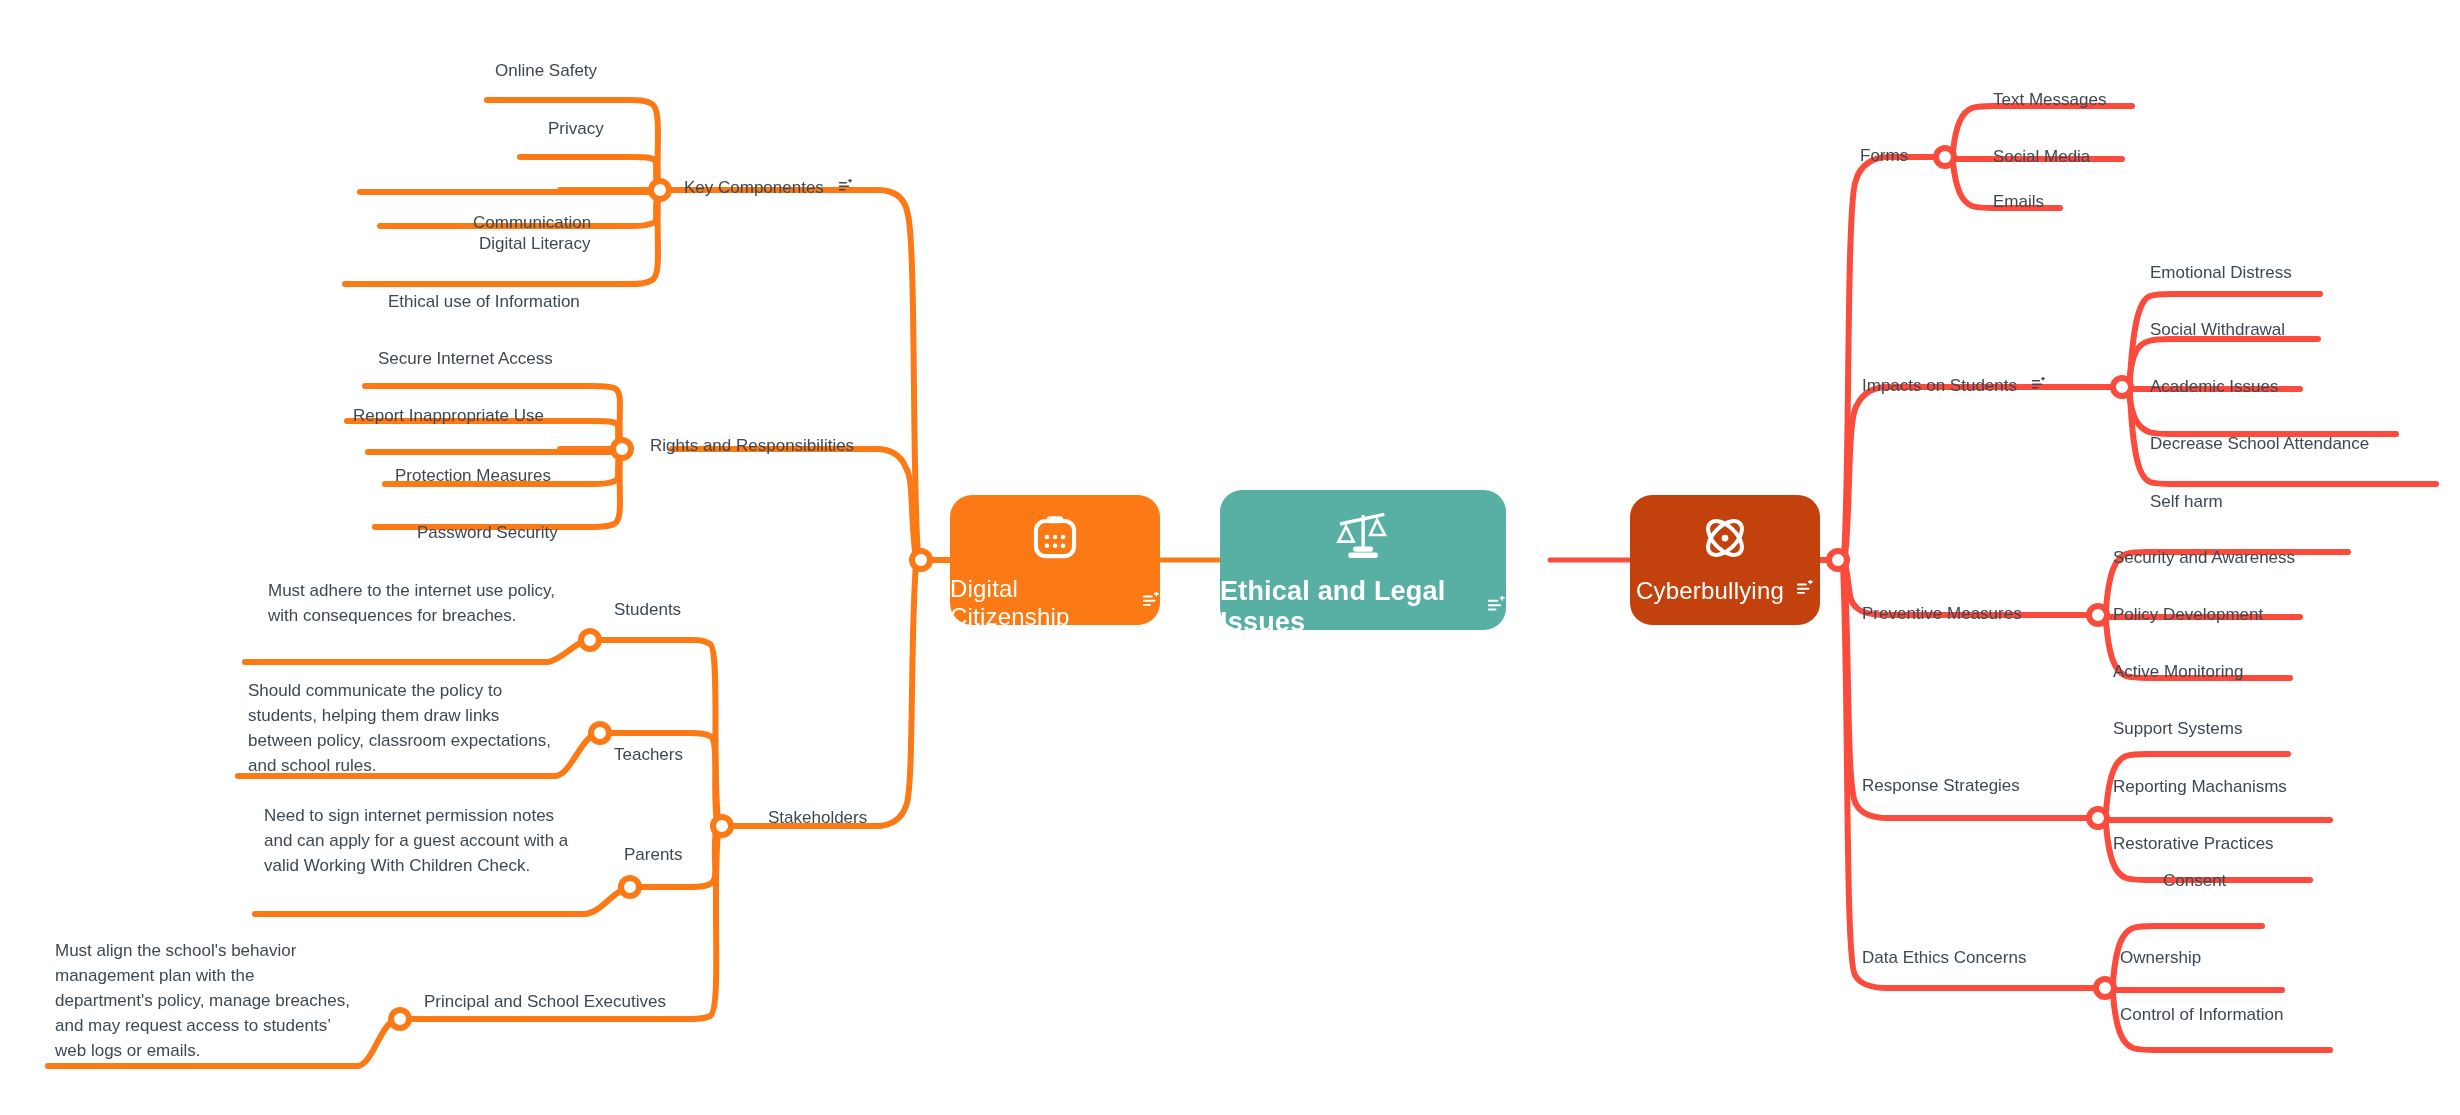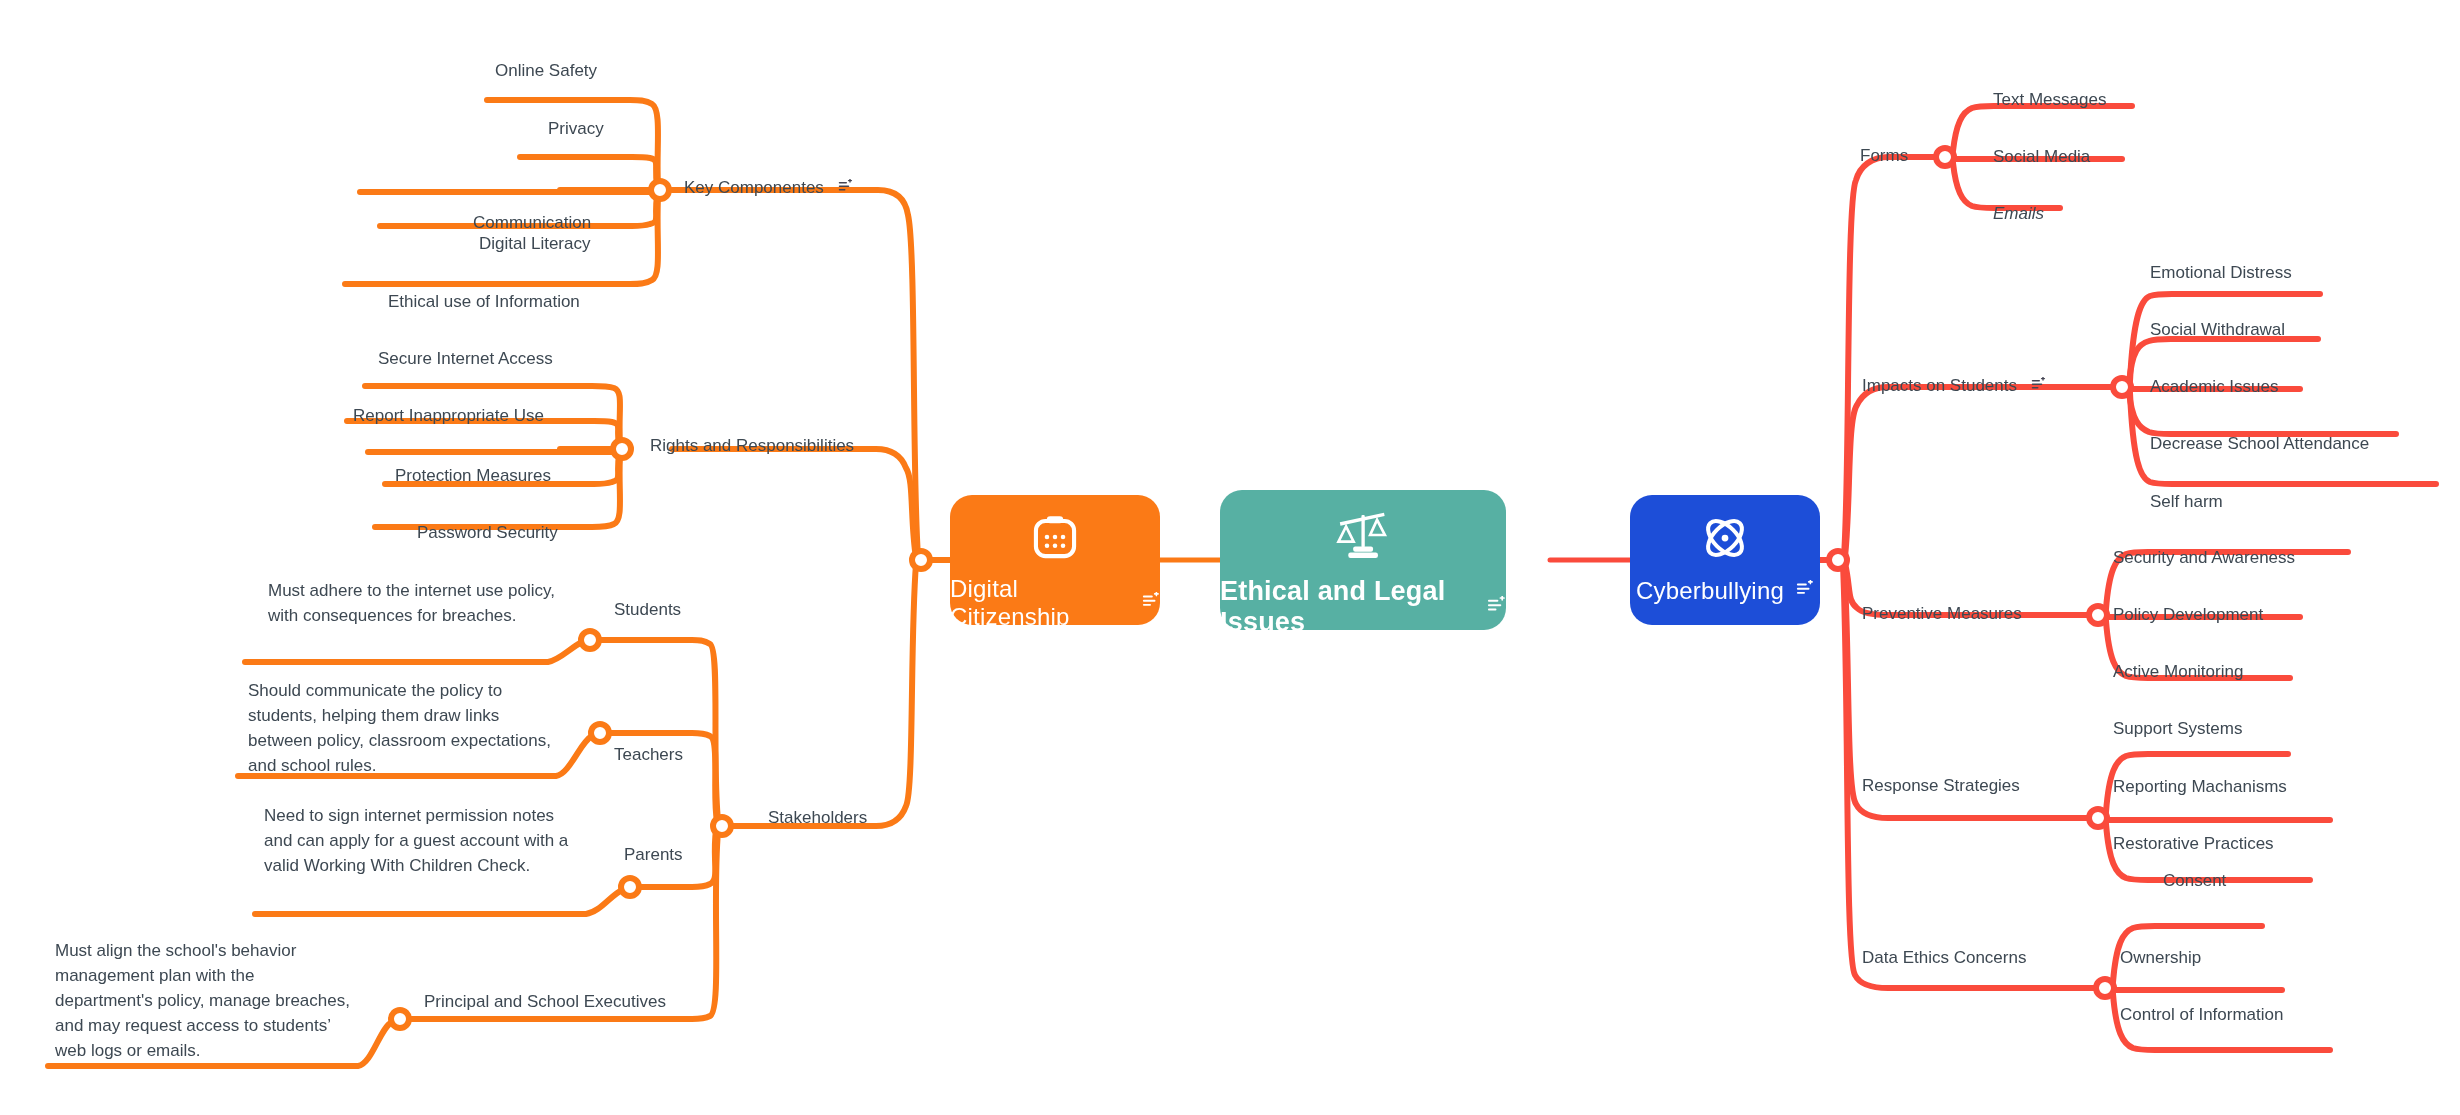--- a/index.html
+++ b/index.html
@@ -195,21 +195,21 @@
               <rect x="1" y="8.6" width="14" height="2.1" rx="1"></rect>
           <rect x="1" y="13.2" width="9" height="2.1" rx="1"></rect>
           <rect x="13.2" y="1.2" width="5.6" height="1.8" rx=".9"></rect>
               <rect x="15.1" y="-0.7" width="1.8" height="5.6" rx=".9"></rect>
         </g>
           </svg>
       </span>
     </span>
   </div>
 
-  <div class="central" style="left:1630px;top:495px;width:190px;height:130px;background:#1d4ed8;">
+  <div class="central" style="left:1630px;top:495px;width:190px;height:130px;background:#c2410c;">
     <span class="ic">
       <svg width="54" height="54" viewBox="0 0 24 24" fill="none" stroke="#fff" stroke-width="1.8">
         <ellipse cx="12" cy="12" rx="9.3" ry="5.1" transform="rotate(45 12 12)"></ellipse>
         <ellipse cx="12" cy="12" rx="9.3" ry="5.1" transform="rotate(-45 12 12)"></ellipse>
         <circle cx="12" cy="12" r="1.5" fill="#fff" stroke="none"></circle>
       </svg>
     </span>
     <span class="cap">
       <span class="txt">Cyberbullying</span>
       <span>
@@ -262,21 +262,21 @@
 
   <div class="node" style="left:624px;top:842px;"><span>Parents</span></div>
   <div class="node wrap" style="left:264px;top:803px;width:310px;"><span>Need to sign internet permission notes and can apply for a guest account with a valid Working With Children Check.</span></div>
 
   <div class="node" style="left:424px;top:989px;"><span>Principal and School Executives</span></div>
   <div class="node wrap" style="left:55px;top:938px;width:300px;"><span>Must align the school's behavior management plan with the department's policy, manage breaches, and may request access to students’ web logs or emails.</span></div>
 
   <div class="node" style="left:1860px;top:143px;"><span>Forms</span></div>
   <div class="node" style="left:1993px;top:87px;"><span>Text Messages</span></div>
   <div class="node" style="left:1993px;top:144px;"><span>Social Media</span></div>
-  <div class="node" style="left:1993px;top:201px;font-style:italic;"><span>Emails</span></div>
+  <div class="node" style="left:1993px;top:189px;"><span>Emails</span></div>
 
   <div class="node" style="left:1862px;top:373px;">
     <span>Impacts on Students</span>
     <span class="noteicon">
       <svg width="15" height="15" viewBox="0 0 20 20">
           <g fill="#454553">
         <rect x="1" y="4" width="11" height="2.1" rx="1"></rect>
             <rect x="1" y="8.6" width="14" height="2.1" rx="1"></rect>
         <rect x="1" y="13.2" width="9" height="2.1" rx="1"></rect>
         <rect x="13.2" y="1.2" width="5.6" height="1.8" rx=".9"></rect>

